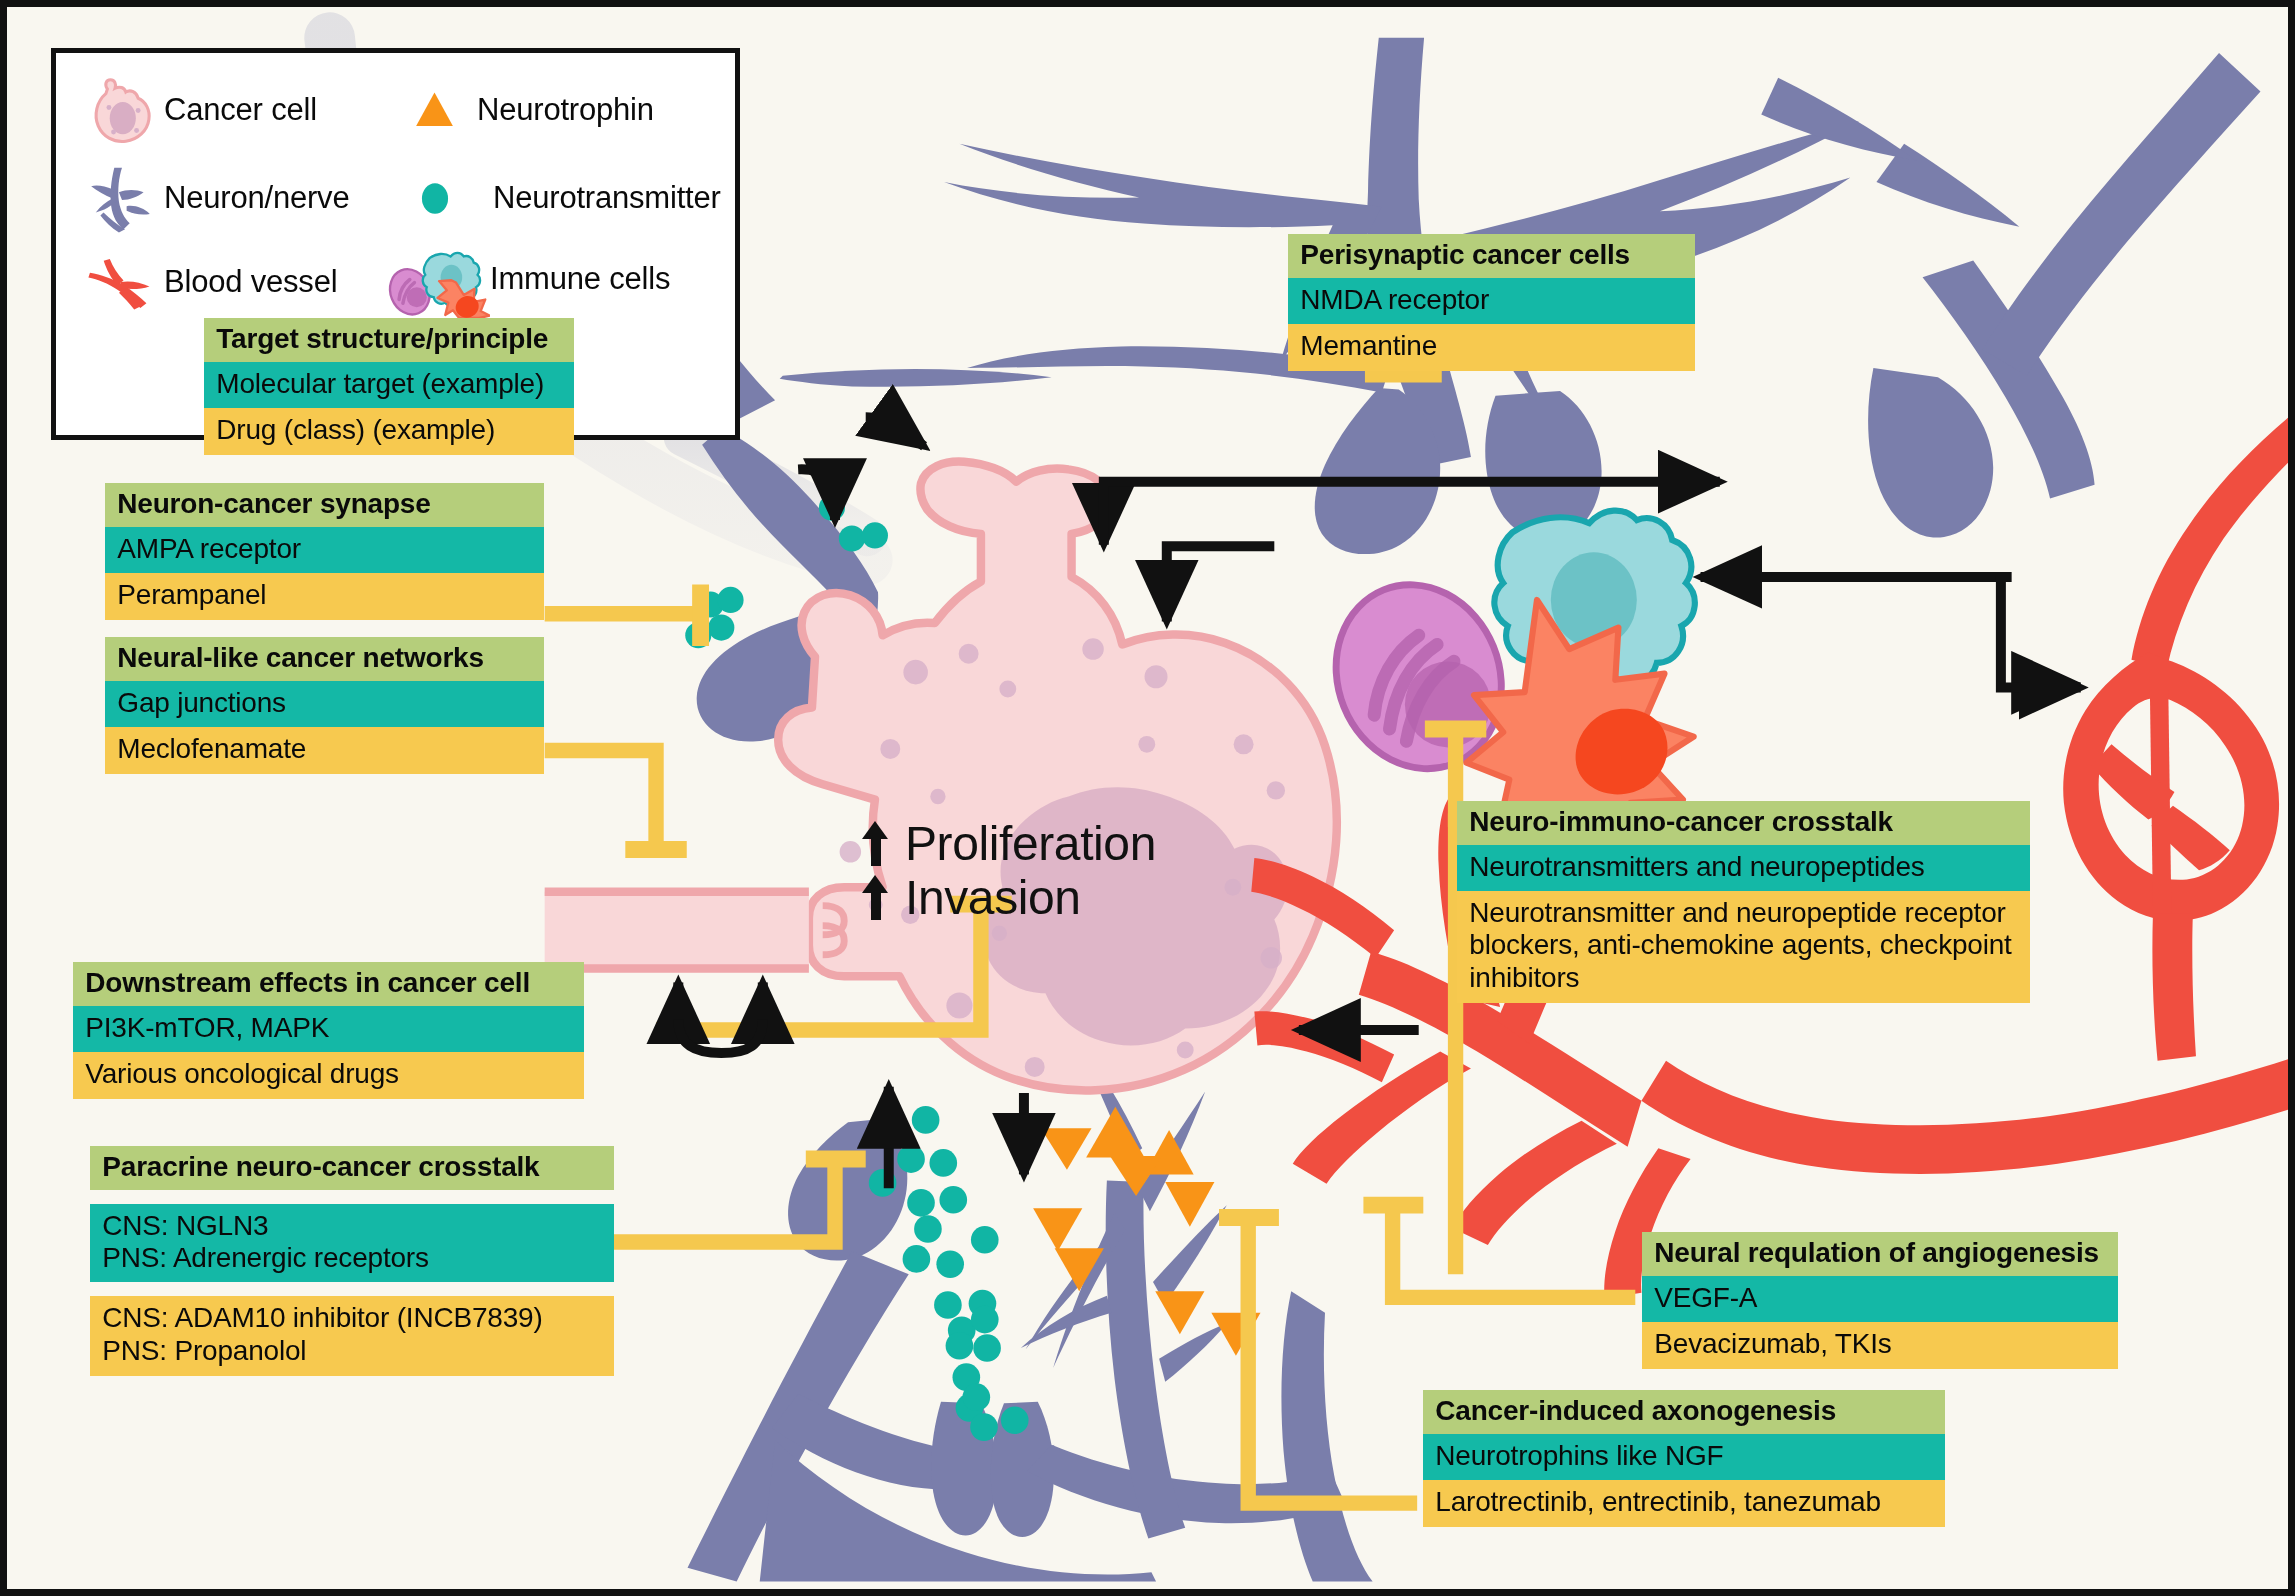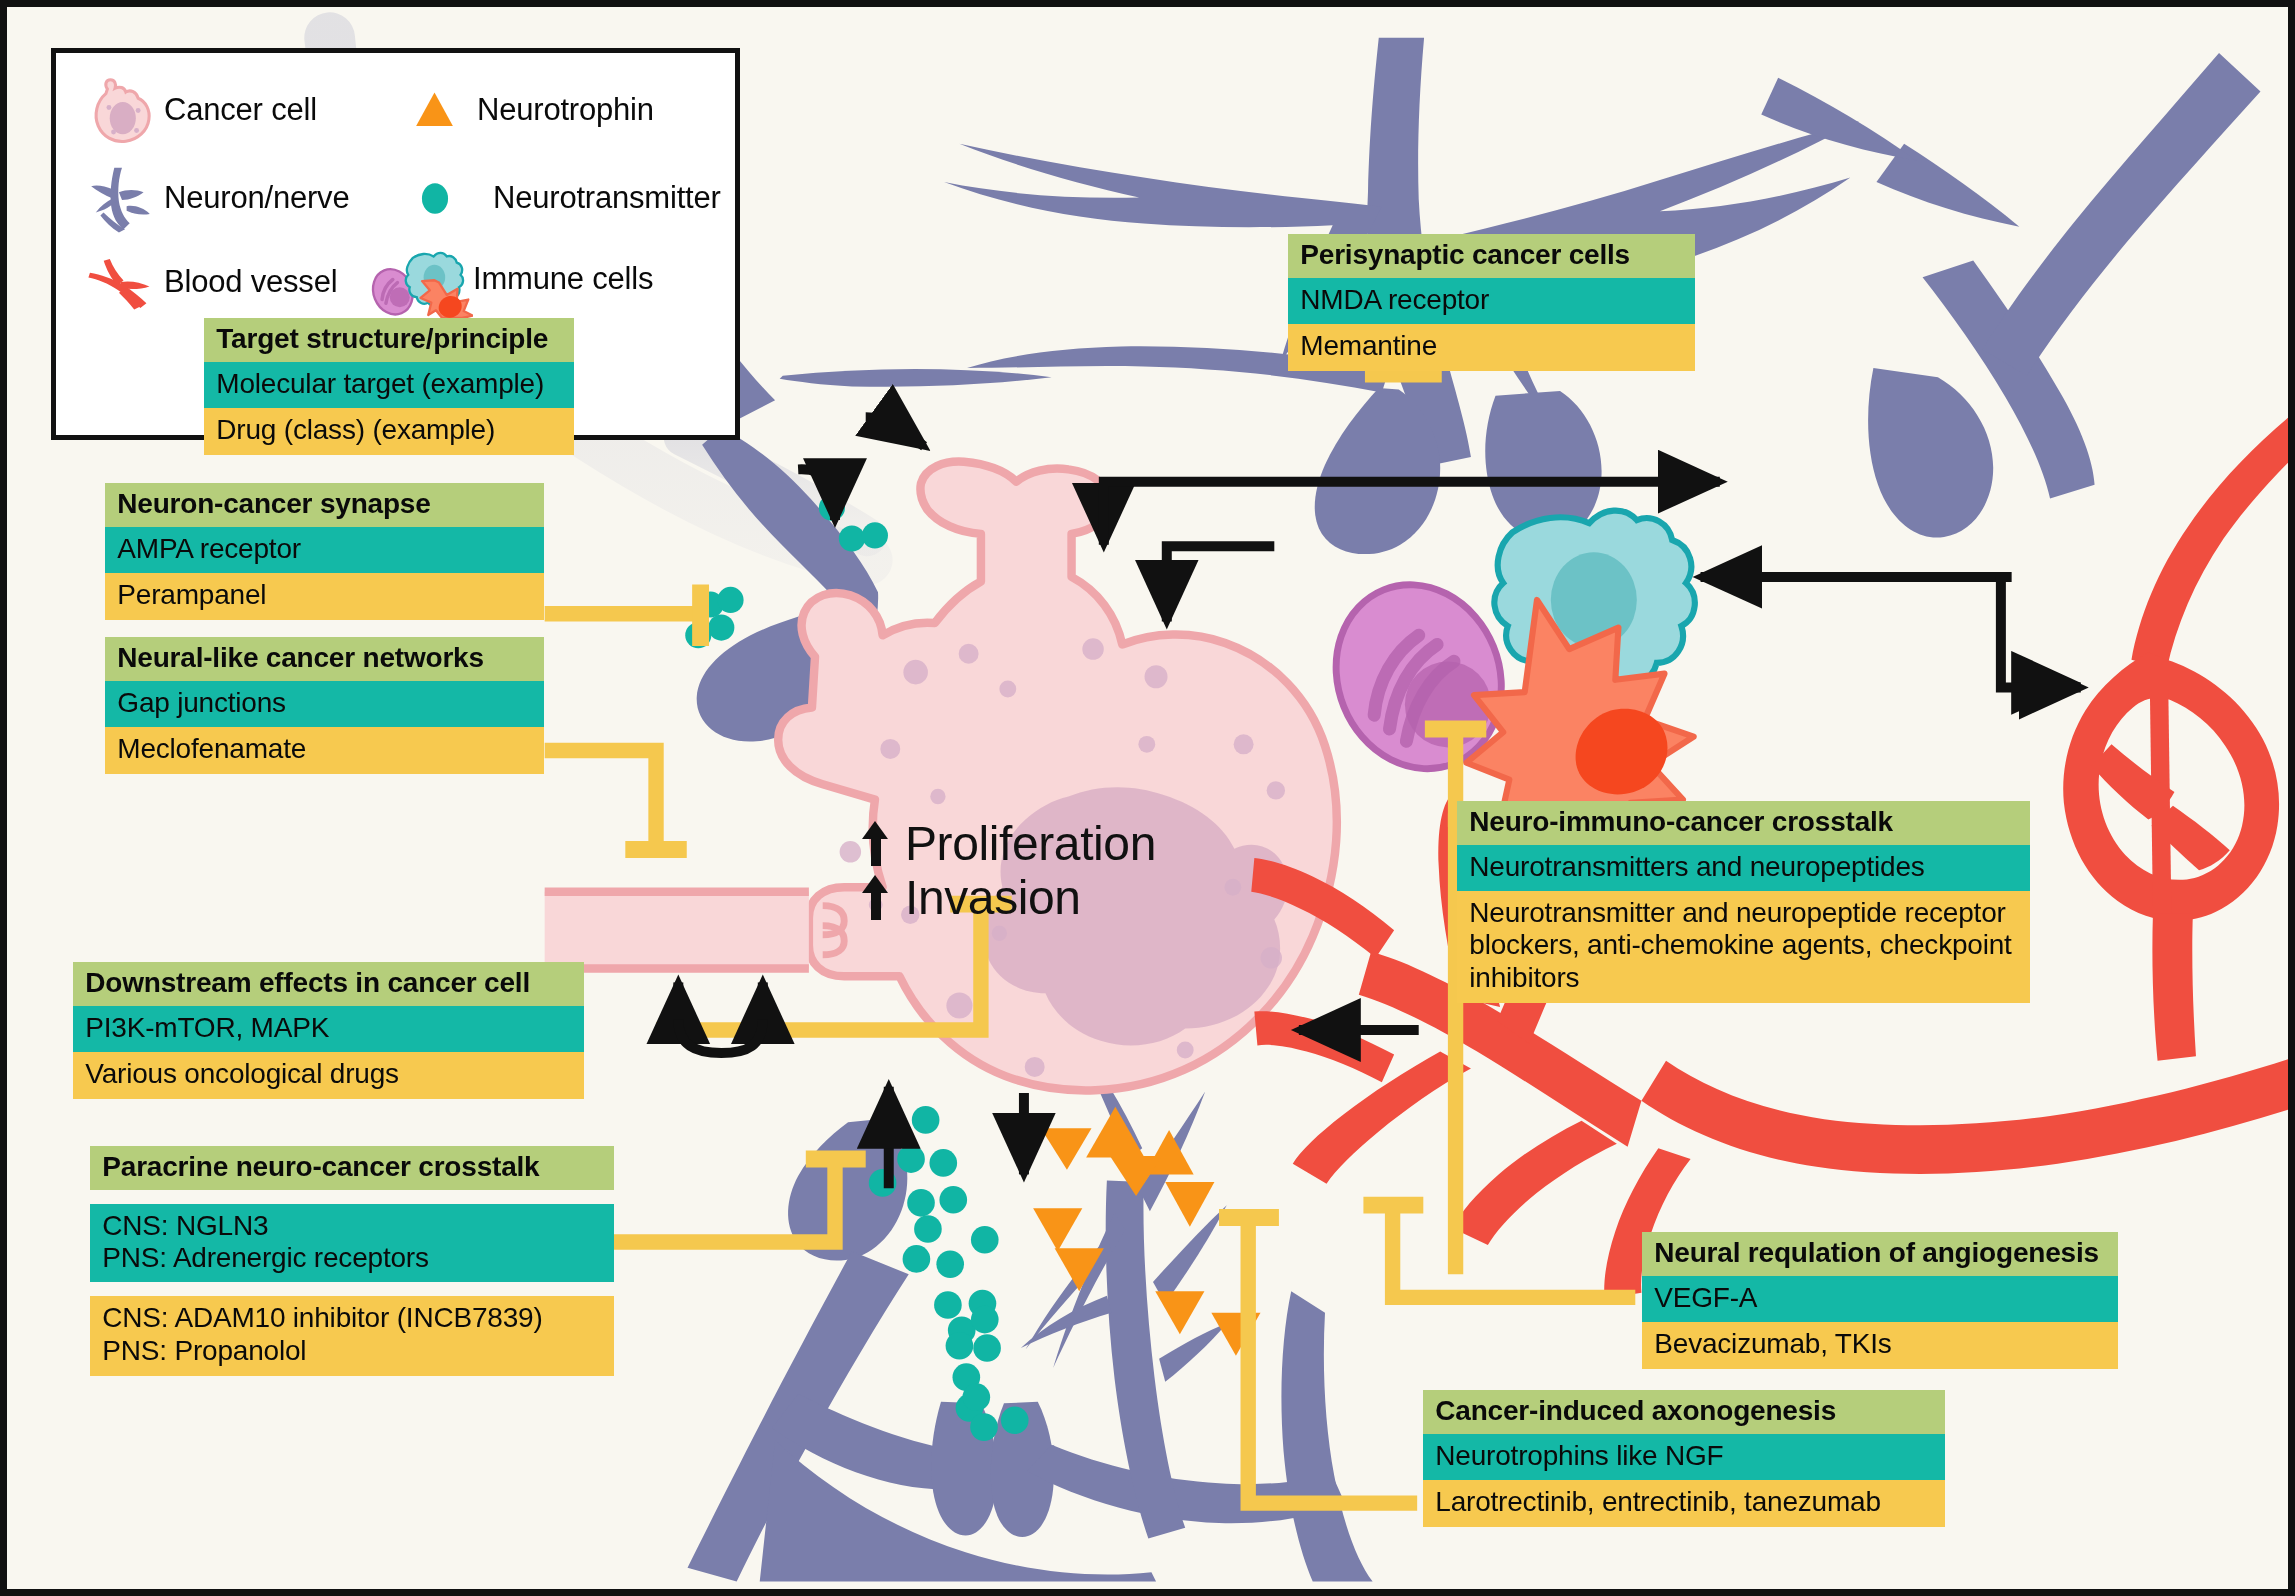--- a/index.html
+++ b/index.html
@@ -606,21 +606,21 @@
                      C 34 34, 28 22, 24 10 Z"></path>
             <path d="M46 38 C 58 36, 72 38, 84 44 C 72 48, 58 48, 46 46 Z"></path>
             <path d="M50 48 C 58 54, 66 62, 72 70 L 64 74
                      C 58 66, 50 58, 44 52 Z"></path>
           </g>
         </svg>
       </span>
       <span class="lg-label">Blood vessel</span>
     </div>
 
-    <div class="lg-row" style="left:309px;top:189px;">
+    <div class="lg-row" style="left:326px;top:189px;">
       <span class="lg-ico" style="width:108px;">
         <svg width="108" height="77" viewBox="0 0 140 100">
           <ellipse cx="36" cy="66" rx="25" ry="30" transform="rotate(-22 36 66)" fill="#d98cd0" stroke="#b563ae" stroke-width="3"></ellipse>
           <circle cx="45" cy="73" r="13" fill="#b563ae" opacity=".75"></circle>
           <g stroke="#b563ae" stroke-width="4.5" fill="none" opacity=".8" stroke-linecap="round">
             <path d="M22 76 C 23 65, 28 56, 36 50"></path>
             <path d="M27 81 C 29 69, 34 60, 42 54"></path>
           </g>
           <path d="M62 22 C 70 16, 81 15, 89 20 C 94 14, 102 14, 106 20
                    C 112 18, 118 22, 119 28 C 126 30, 128 38, 124 44

